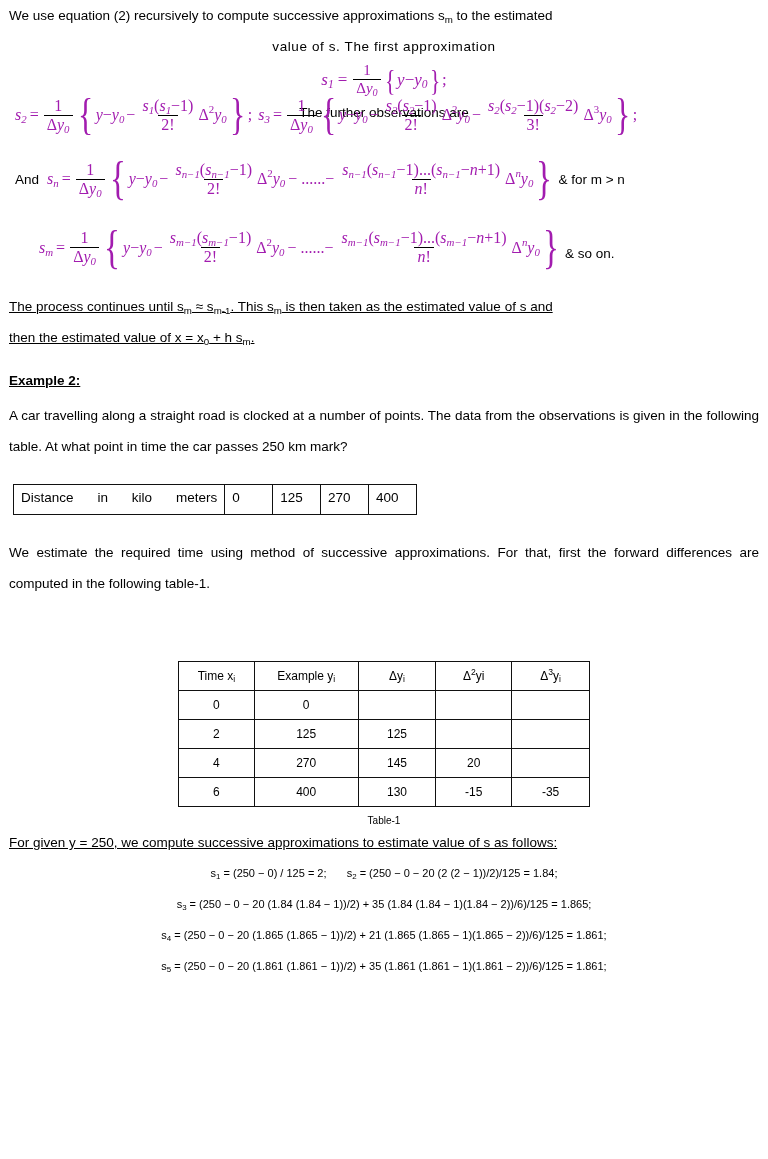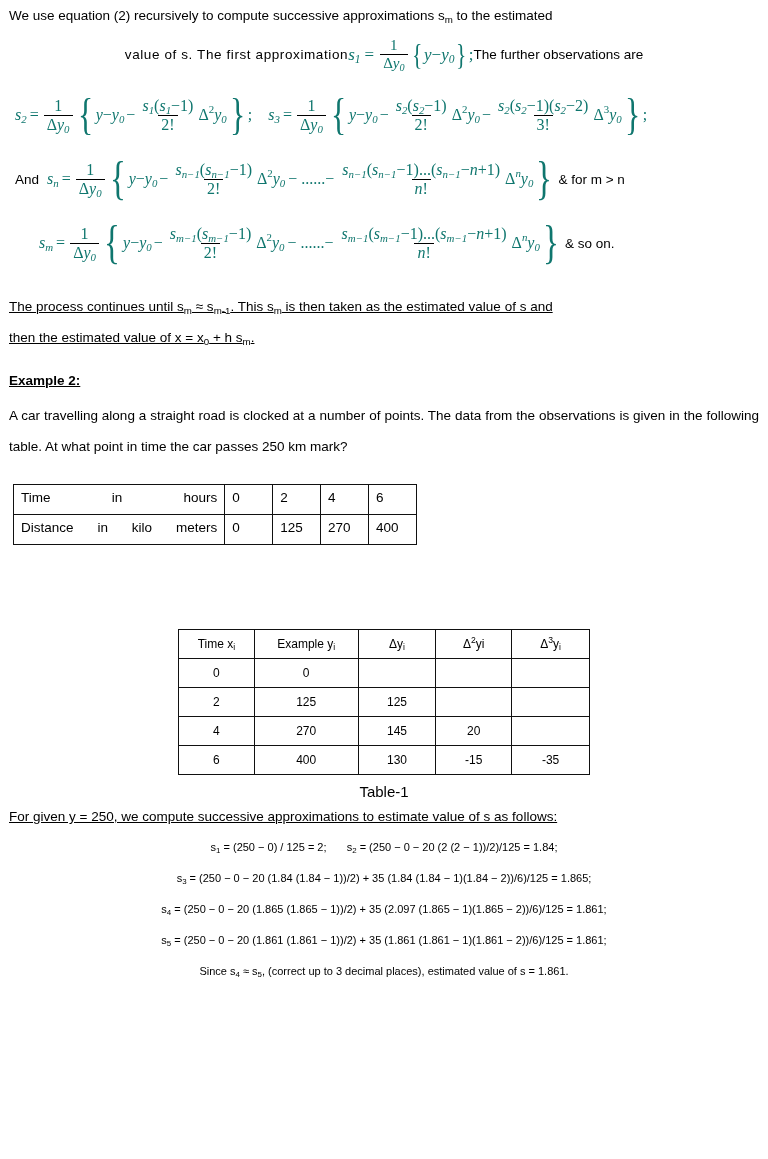--- a/index.html
+++ b/index.html
@@ -27,21 +27,21 @@
   .para.nojust { text-align: left; text-decoration: underline; }
   .bold { font-weight: bold; text-decoration: underline; }
   sub { font-size: 0.72em; vertical-align: -0.28em; line-height: 0; }
   sup { font-size: 0.72em; vertical-align: 0.55em; line-height: 0; }
 
   
   .math {
     font-family: "Liberation Serif", serif;
     font-style: italic;
     font-size: 16px;
-    color: #0f766e;
+    color: #a21caf;
     white-space: nowrap;
   }
   .math .up { font-style: normal; }
   .mrow { display: inline-flex; align-items: center; vertical-align: middle; }
   .frac {
     display: inline-flex;
     flex-direction: column;
     align-items: center;
     vertical-align: middle;
     margin: 0 2px;
@@ -96,21 +96,21 @@
     font-weight: normal;
     height: 29px;
     padding: 2px 4px;
   }
   .tbl-diff .c0 { width: 76px; }
   .tbl-diff .c1 { width: 104px; }
   .tbl-diff .c2 { width: 78px; }
   .tbl-diff .c3 { width: 76px; }
   .tbl-diff .c4 { width: 78px; }
 
-  .caption { text-align: center; font-size: 15px; margin-top: 8px; }
+  .caption { text-align: center; font-size: 10px; margin-top: 8px; }
 
   .calc {
     font-size: 11px;
     line-height: 31px;
     margin: 0;
     white-space: nowrap;
     text-align: center;
   }
   .spacer-sm { height: 12px; }
   .spacer-md { height: 22px; }
@@ -118,40 +118,40 @@
 </style>
 </head>
 <body>
 
 <div class="page">
 
   <p class="para">
     <span>We use equation (2) recursively to compute successive approximations s</span><sub>m</sub><span> to the estimated</span>
   </p>
 
-  <div class="para" style="display:flex;align-items:center;justify-content:center;height:46px;">
+  <div class="para" style="display:flex;align-items:center;justify-content:space-between;height:46px;flex-direction:column;">
     <span style="letter-spacing:0.6px;">value of s. The first approximation</span>
     <span class="math mrow" style="font-size:17px;">
       <span><i>s</i><span class="msub">1</span></span>
       <span class="up" style="margin:0 4px;">=</span>
       <span class="frac" style="font-size:15px;">
         <span class="num up">1</span>
         <span class="den"><span class="up">Δ</span><i>y</i><span class="msub">0</span></span>
       </span>
       <span class="brace b-lg" style="font-size:30px;">{</span>
       <span><i>y</i><span class="up">−</span><i>y</i><span class="msub">0</span></span>
       <span class="brace b-lg" style="font-size:30px;">}</span>
       <span class="up">;</span>
     </span>
     <span>The further observations are</span>
   </div>
 
   <div class="spacer-sm"></div>
 
-  <div class="eqline" style="display:flex;align-items:center;gap:10px;padding-left:6px;height:52px;">
+  <div class="eqline" style="display:flex;align-items:center;gap:0;padding-left:6px;height:52px;">
     <span class="math mrow">
       <span><i>s</i><span class="msub">2</span></span>
       <span class="up" style="margin:0 3px;">=</span>
       <span class="frac">
         <span class="num up">1</span>
         <span class="den"><span class="up">Δ</span><i>y</i><span class="msub">0</span></span>
       </span>
       <span class="brace" style="font-size:44px;">{</span>
       <span><i>y</i><span class="up">−</span><i>y</i><span class="msub">0</span></span>
       <span class="up" style="margin:0 2px;">−</span>
@@ -215,21 +215,21 @@
         <span class="den"><i>n</i><span class="up">!</span></span>
       </span>
       <span><span class="up">Δ</span><span class="msup"><i>n</i></span><i>y</i><span class="msub">0</span></span>
       <span class="brace" style="font-size:46px;">}</span>
     </span>
     <span class="para" style="margin-left:3px;">&amp; for m &gt; n</span>
   </div>
 
   <div class="spacer-sm"></div>
 
-  <div class="eqline" style="display:flex;align-items:center;padding-left:30px;height:52px;">
+  <div class="eqline" style="display:flex;align-items:flex-end;padding-left:30px;height:52px;">
     <span class="math mrow">
       <span><i>s</i><span class="msub">m</span></span>
       <span class="up" style="margin:0 3px;">=</span>
       <span class="frac">
         <span class="num up">1</span>
         <span class="den"><span class="up">Δ</span><i>y</i><span class="msub">0</span></span>
       </span>
       <span class="brace" style="font-size:46px;">{</span>
       <span><i>y</i><span class="up">−</span><i>y</i><span class="msub">0</span></span>
       <span class="up" style="margin:0 2px;">−</span>
@@ -259,39 +259,33 @@
   <div class="spacer-sm"></div>
 
   <p class="para bold" style="margin-bottom:4px;">Example 2:</p>
 
   <p class="para">A car travelling along a straight road is clocked at a number of points. The data from the observations is given in the following table. At what point in time the car passes 250 km mark?</p>
 
   <div class="spacer-md"></div>
 
   <table class="tbl-data">
     <tbody>
-      <tr>
-        <td class="label">Time in hours</td>
-        <td class="val">0</td>
-        <td class="val">2</td>
-        <td class="val">4</td>
-        <td class="val">6</td>
-      </tr>
       <tr>
         <td class="label">Distance in kilo meters</td>
         <td class="val">0</td>
         <td class="val">125</td>
         <td class="val">270</td>
         <td class="val">400</td>
       </tr>
     </tbody>
   </table>
 
   <div class="spacer-md"></div>
 
+  <p class="para">We estimate the required time using method of successive approximations. For that, first the forward differences are computed in the following table-1.</p>
 
   <div class="spacer-lg"></div>
   <div style="height:22px;"></div>
 
   <table class="tbl-diff">
     <thead>
       <tr>
         <th class="c0"><span>Time x</span><sub>i</sub></th>
         <th class="c1"><span>Example y</span><sub>i</sub></th>
         <th class="c2"><span>Δy</span><sub>i</sub></th>
@@ -339,24 +333,21 @@
     <span><span>s</span><sub>1</sub><span> = (250 − 0) / 125 = 2;</span></span>
     <span style="display:inline-block;width:14px;"></span>
     <span><span>s</span><sub>2</sub><span> = (250 − 0 − 20 (2 (2 − 1))/2)/125 = 1.84;</span></span>
   </div>
 
   <div class="calc">
     <span>s</span><sub>3</sub><span> = (250 − 0 − 20 (1.84 (1.84 − 1))/2) + 35 (1.84 (1.84 − 1)(1.84 − 2))/6)/125 = 1.865;</span>
   </div>
 
   <div class="calc">
-    <span>s</span><sub>4</sub><span> = (250 − 0 − 20 (1.865 (1.865 − 1))/2) + 35 (2.097 (1.865 − 1)(1.865 − 2))/6)/125 = 1.861;</span>
+    <span>s</span><sub>4</sub><span> = (250 − 0 − 20 (1.865 (1.865 − 1))/2) + 21 (1.865 (1.865 − 1)(1.865 − 2))/6)/125 = 1.861;</span>
   </div>
 
   <div class="calc">
     <span>s</span><sub>5</sub><span> = (250 − 0 − 20 (1.861 (1.861 − 1))/2) + 35 (1.861 (1.861 − 1)(1.861 − 2))/6)/125 = 1.861;</span>
   </div>
 
-  <div class="calc">
-    <span>Since s</span><sub>4</sub><span> ≈ s</span><sub>5</sub><span>, (correct up to 3 decimal places), estimated value of s = 1.861.</span>
-  </div>
 
 </div>
 
 </body></html>

